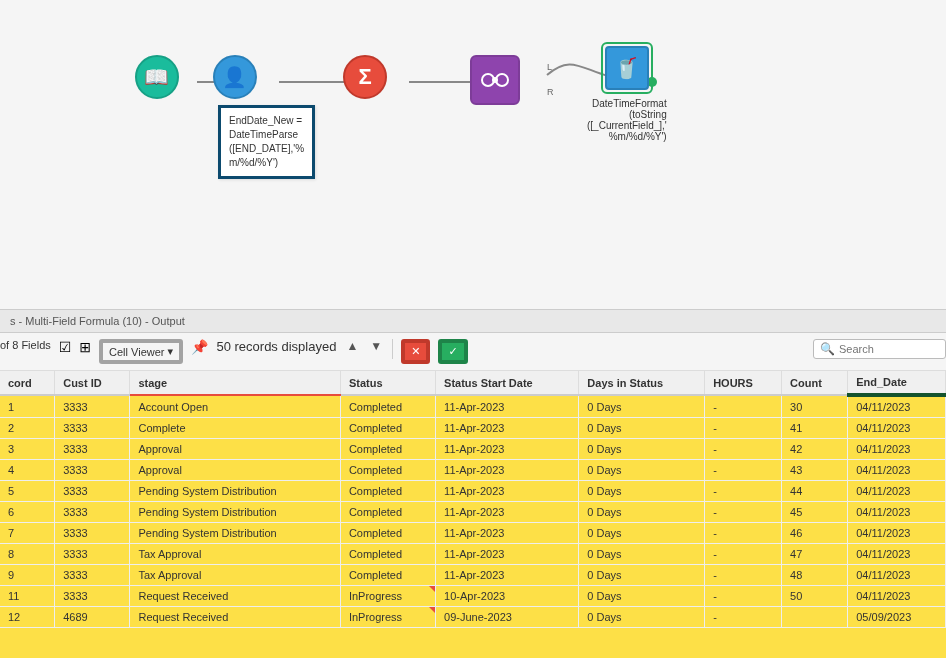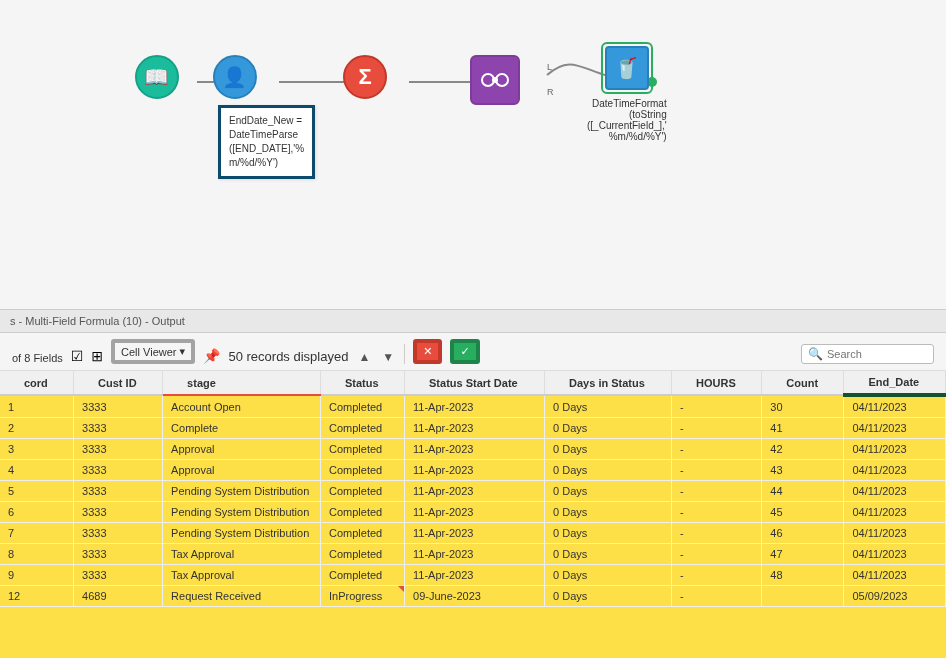--- a/index.html
+++ b/index.html
@@ -80,22 +80,22 @@
       background: #e8e8e8;
       padding: 5px 10px;
       font-size: 11px;
       color: #555;
       border-bottom: 1px solid #ccc;
     }
 
     
     .toolbar {
       display: flex;
-      align-items: flex-end;
-      padding: 6px 12px;
+      align-items: flex-start;
+      padding: 6px 0;
       background: #f5f5f5;
       border-bottom: 1px solid #ddd;
       gap: 8px;
     }
 
     .toolbar-text {
       font-size: 11px;
       color: #333;
     }
 
@@ -171,21 +171,21 @@
       width: 100%;
       border-collapse: collapse;
       font-size: 11px;
     }
 
     thead tr {
       background: #f0f0f0;
     }
 
     th {
-      padding: 5px 24px;
+      padding: 5px 8px;
       text-align: left;
       border-bottom: 2px solid #ccc;
       border-right: 1px solid #ddd;
       font-weight: bold;
       white-space: nowrap;
       color: #333;
       position: sticky;
       top: 0;
       background: #f0f0f0;
     }
@@ -437,20 +437,31 @@
             <td>3333</td>
             <td>Tax Approval</td>
             <td>Completed</td>
             <td>11-Apr-2023</td>
             <td>0 Days</td>
             <td>-</td>
             <td>48</td>
             <td>04/11/2023</td>
           </tr>
           <tr>
+            <td>11</td>
+            <td>3333</td>
+            <td>Request Received</td>
+            <td class="flag-cell">InProgress<span class="flag-indicator"></span></td>
+            <td>10-Apr-2023</td>
+            <td>0 Days</td>
+            <td>-</td>
+            <td>50</td>
+            <td>04/11/2023</td>
+          </tr>
+          <tr>
             <td>12</td>
             <td>4689</td>
             <td>Request Received</td>
             <td class="flag-cell">InProgress<span class="flag-indicator"></span></td>
             <td>09-June-2023</td>
             <td>0 Days</td>
             <td>-</td>
             <td></td>
             <td>05/09/2023</td>
           </tr>

